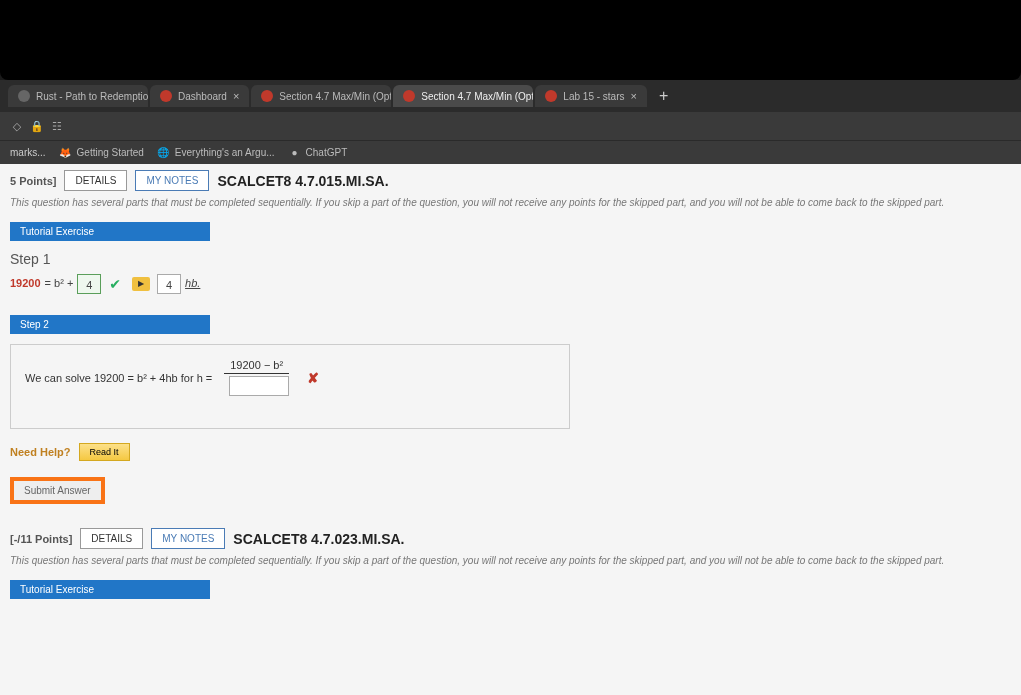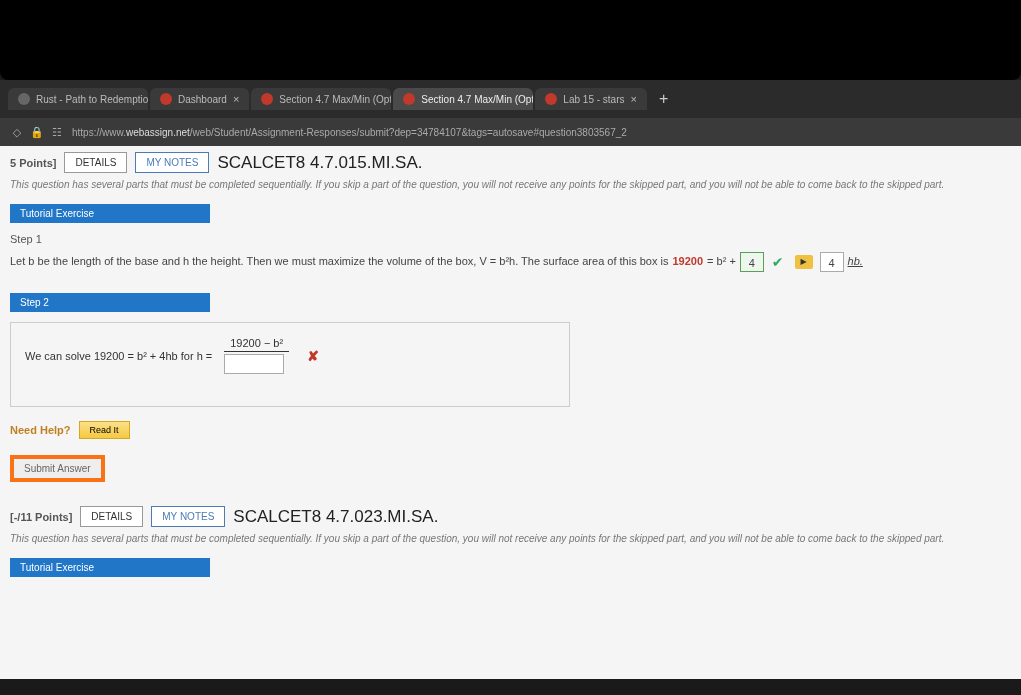--- a/index.html
+++ b/index.html
@@ -2,21 +2,21 @@
 <html><head>
   <meta charset="utf-8">
   <style>
     * { margin: 0; padding: 0; box-sizing: border-box; }
     body { font-family: Arial, sans-serif; background: #1a1a1a; width: 1021px; height: 695px; overflow: hidden; font-size: 11px; }
     
     .monitor-bezel { background: #000; height: 80px; border-radius: 0 0 8px 8px; }
     
     .browser-chrome { background: #3a3a3a; color: #ccc; }
     
-    .tab-strip { display: flex; align-items: center; padding: 4px 8px; gap: 2px; background: #2b2b2b; height: 38px; }
+    .tab-strip { display: flex; align-items: center; padding: 4px 8px; gap: 2px; background: #2b2b2b; height: 32px; }
     .tab { display: flex; align-items: center; gap: 6px; padding: 5px 10px; background: #3a3a3a; border-radius: 6px 6px 0 0; font-size: 10px; color: #bbb; white-space: nowrap; max-width: 140px; overflow: hidden; }
     .tab.active { background: #4a4a4a; color: #eee; }
     .tab-close { font-size: 11px; cursor: pointer; }
     .tab-favicon { width: 12px; height: 12px; border-radius: 50%; background: #666; flex-shrink: 0; }
     .tab-favicon.red { background: #c0392b; }
     .new-tab { color: #ccc; font-size: 16px; padding: 0 10px; cursor: pointer; }
     
     .url-bar { display: flex; align-items: center; padding: 4px 10px; background: #3a3a3a; height: 28px; gap: 8px; }
     .url-icons { display: flex; gap: 6px; align-items: center; }
     .url-icon { width: 14px; height: 14px; display: flex; align-items: center; justify-content: center; color: #aaa; }
@@ -26,41 +26,41 @@
     .bookmark-bar { display: flex; align-items: center; padding: 3px 10px; background: #3a3a3a; height: 24px; gap: 14px; border-top: 1px solid #2a2a2a; font-size: 10px; }
     .bookmark { display: flex; align-items: center; gap: 5px; color: #bbb; cursor: pointer; }
     .bm-icon { width: 12px; height: 12px; display: flex; align-items: center; justify-content: center; }
     
     .content { background: #f5f5f5; height: calc(695px - 80px - 30px - 28px - 24px); overflow: auto; padding: 6px 10px; color: #333; }
     
     .question-header { display: flex; align-items: center; gap: 8px; margin-bottom: 6px; }
     .points-label { color: #555; font-size: 11px; font-weight: bold; }
     .btn { border: 1px solid #999; background: #fff; padding: 4px 10px; font-size: 10px; cursor: pointer; color: #333; }
     .btn.blue { border: 1px solid #4a7bb5; color: #4a7bb5; }
-    .question-id { font-size: 17px; font-weight: normal; color: #222; }
+    .question-id { font-size: 14px; font-weight: bold; color: #222; }
     
     .question-note { font-size: 10px; color: #777; font-style: italic; margin-bottom: 14px; }
     
     .section-label { background: #2176c7; color: #fff; padding: 4px 10px; font-size: 10px; display: inline-block; min-width: 200px; margin-bottom: 10px; }
     
     .problem-text { font-size: 11px; color: #444; margin-bottom: 16px; line-height: 1.5; }
     .red-val { color: #c0392b; font-weight: bold; }
     
-    .step-label { color: #555; font-size: 11px; margin-bottom: 6px; }
+    .step-label { color: #555; font-size: 14px; margin-bottom: 6px; }
     .step-text { font-size: 11px; color: #444; margin-bottom: 20px; line-height: 1.6; display: flex; align-items: center; flex-wrap: wrap; gap: 4px; }
     
     .answer-box { display: inline-block; border: 1px solid #aaa; background: #fff; min-width: 24px; height: 20px; padding: 2px 4px; font-size: 11px; text-align: center; line-height: 16px; }
     .answer-box.green-border { border: 1px solid #5a9e5a; background: #eef7ee; }
     .check { color: #27ae60; font-size: 14px; margin: 0 4px; }
     .cross { color: #c0392b; font-size: 14px; font-weight: bold; margin-left: 6px; }
     .video-icon { display: inline-flex; width: 18px; height: 14px; background: #f0c040; border-radius: 2px; align-items: center; justify-content: center; font-size: 8px; color: #333; margin: 0 3px; }
     
     .step2-block { border: 1px solid #ccc; padding: 14px; margin-bottom: 14px; max-width: 560px; }
     .step2-content { display: flex; align-items: center; gap: 12px; margin-bottom: 18px; }
-    .fraction { display: inline-flex; flex-direction: column; align-items: flex-start; font-size: 11px; }
+    .fraction { display: inline-flex; flex-direction: column; align-items: flex-end; font-size: 11px; }
     .fraction .num { border-bottom: 1px solid #333; padding: 0 6px 2px; }
     .fraction .den { padding-top: 2px; display: flex; align-items: center; gap: 4px; }
     .fraction .den .answer-box { min-width: 60px; }
     
     .small-btns { display: flex; gap: 4px; }
     .small-btn { border: 1px solid #999; background: #eee; padding: 2px 6px; font-size: 9px; cursor: pointer; }
     .skip-link { text-decoration: underline; color: #444; }
     
     .need-help { display: flex; align-items: center; gap: 8px; margin-bottom: 16px; }
     .need-help-label { color: #c08020; font-weight: bold; font-size: 11px; text-align: right; }
@@ -104,43 +104,54 @@
     </div>
     <span class="new-tab">+</span>
   </div>
 
   <div class="url-bar">
     <div class="url-icons">
       <span class="url-icon">◇</span>
       <span class="url-icon">🔒</span>
       <span class="url-icon">☷</span>
     </div>
-    <div class="url-text">
-      <span>https://www.</span><span class="domain">webassign.net</span><span>/web/Student/Assignment-Responses/submit?dep=34784107&amp;tags=autosave#question3803567_2</span>
+  </div>
+
+  <div class="bookmark-bar">
+    <span>marks...</span>
+    <div class="bookmark">
+      <span class="bm-icon">🦊</span>
+      <span>Getting Started</span>
+    </div>
+    <div class="bookmark">
+      <span class="bm-icon">🌐</span>
+      <span>Everything's an Argu...</span>
+    </div>
+    <div class="bookmark">
+      <span class="bm-icon">●</span>
+      <span>ChatGPT</span>
     </div>
   </div>
-
 </div>
 
 <div class="content">
 
   
   <div class="question-header">
     <span class="points-label">5 Points]</span>
     <button class="btn">DETAILS</button>
     <button class="btn blue">MY NOTES</button>
     <span class="question-id">SCALCET8 4.7.015.MI.SA.</span>
   </div>
   <div class="question-note">This question has several parts that must be completed sequentially. If you skip a part of the question, you will not receive any points for the skipped part, and you will not be able to come back to the skipped part.</div>
 
   <div class="section-label">Tutorial Exercise</div>
 
   <div class="step-label">Step 1</div>
   <div class="step-text">
-    <span>Let b be the length of the base and h the height. Then we must maximize the volume of the box,  V = b²h.  The surface area of this box is  </span>
     <span class="red-val">19200</span>
     <span> = b² + </span>
     <span class="answer-box green-border">4</span>
     <span class="check">✔</span>
     <span class="video-icon">▶</span>
     <span class="answer-box">4</span>
     <span class="italic-var">hb.</span>
   </div>
 
   <div class="section-label">Step 2</div>

